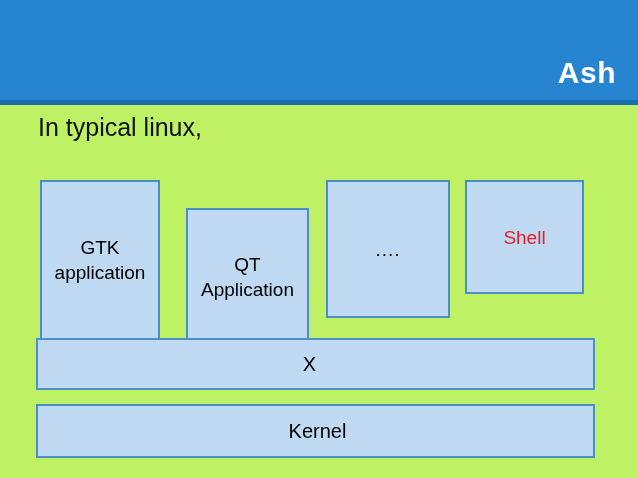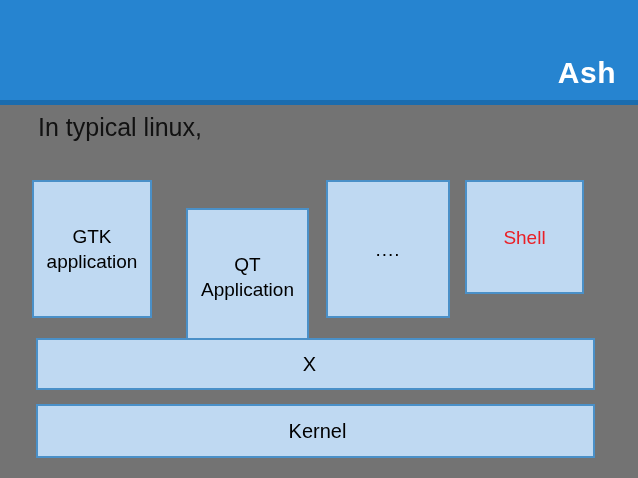--- a/index.html
+++ b/index.html
@@ -7,21 +7,21 @@
     padding: 0;
     background: #ffffff;
   }
   body {
     font-family: "Liberation Sans", sans-serif;
   }
   #slide {
     position: relative;
     width: 638px;
     height: 478px;
-    background: #737373;
+    background: #bef264;
     overflow: hidden;
   }
 
   
   #header {
     position: absolute;
     left: 0;
     top: 0;
     width: 638px;
     height: 100px;
@@ -77,21 +77,21 @@
   }
   .dbox .blabel.red {
     color: #ea1f26;
   }
   .dbox .blabel.dots {
     font-size: 19px;
     letter-spacing: 1px;
   }
 
   
-  #box-gtk   { left: 32px;  top: 180px; width: 120px; height: 138px; }
+  #box-gtk   { left: 40px;  top: 180px; width: 120px; height: 160px; }
   #box-qt    { left: 186px; top: 180px; width: 123px; height: 138px; margin-top: 28px; }
   #box-dots  { left: 326px; top: 180px; width: 124px; height: 138px; }
   #box-shell { left: 465px; top: 180px; width: 119px; height: 114px; }
 
   
   #box-x      { left: 36px; top: 338px; width: 559px; height: 52px; }
   #box-kernel { left: 36px; top: 404px; width: 559px; height: 54px; }
   #box-x .blabel,
   #box-kernel .blabel { font-size: 20px; }
   #box-x .blabel { position: relative; left: -6px; }

